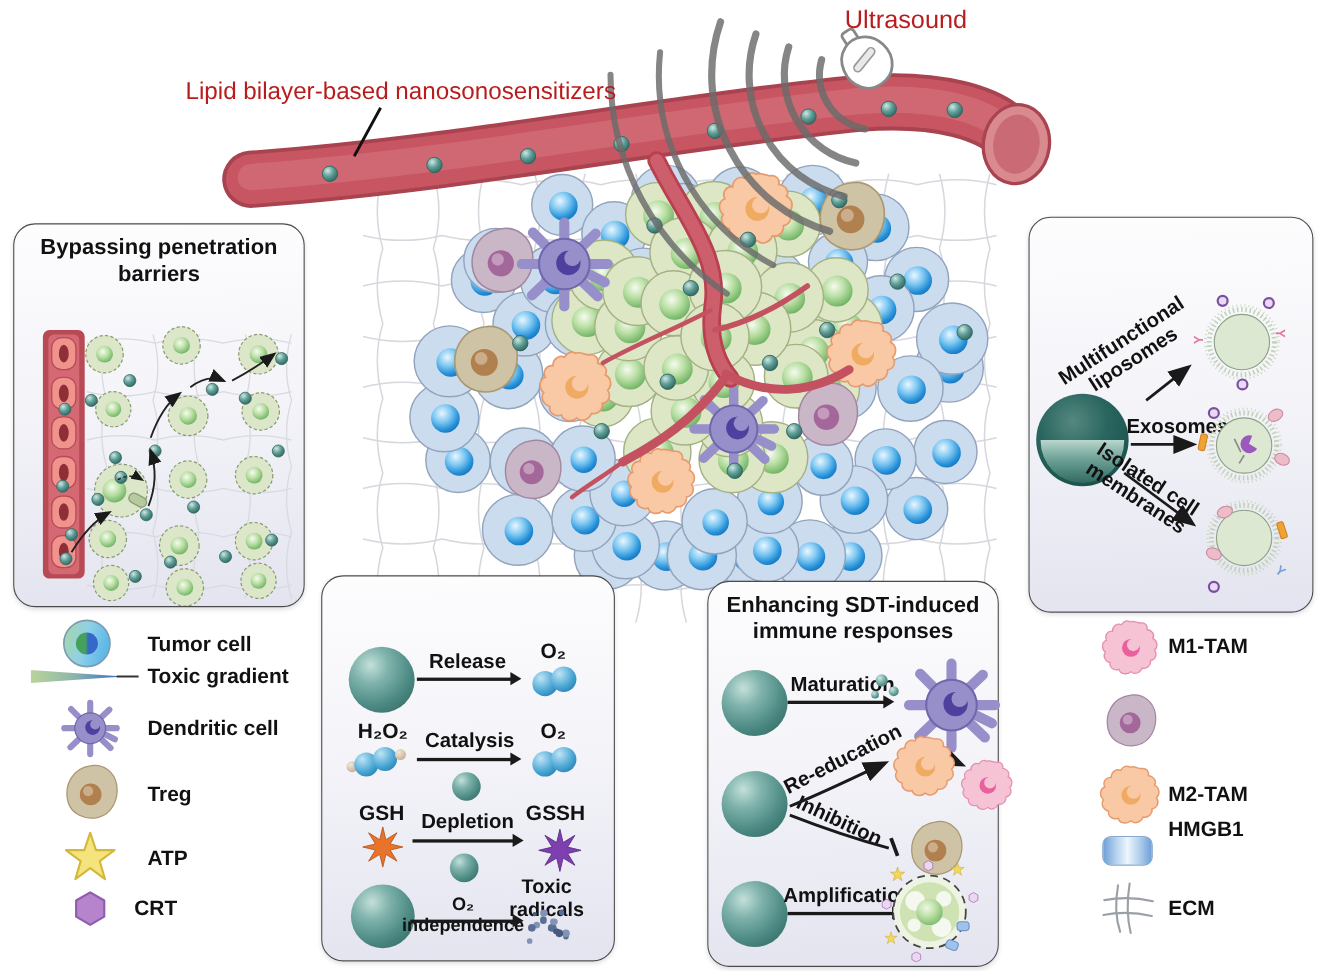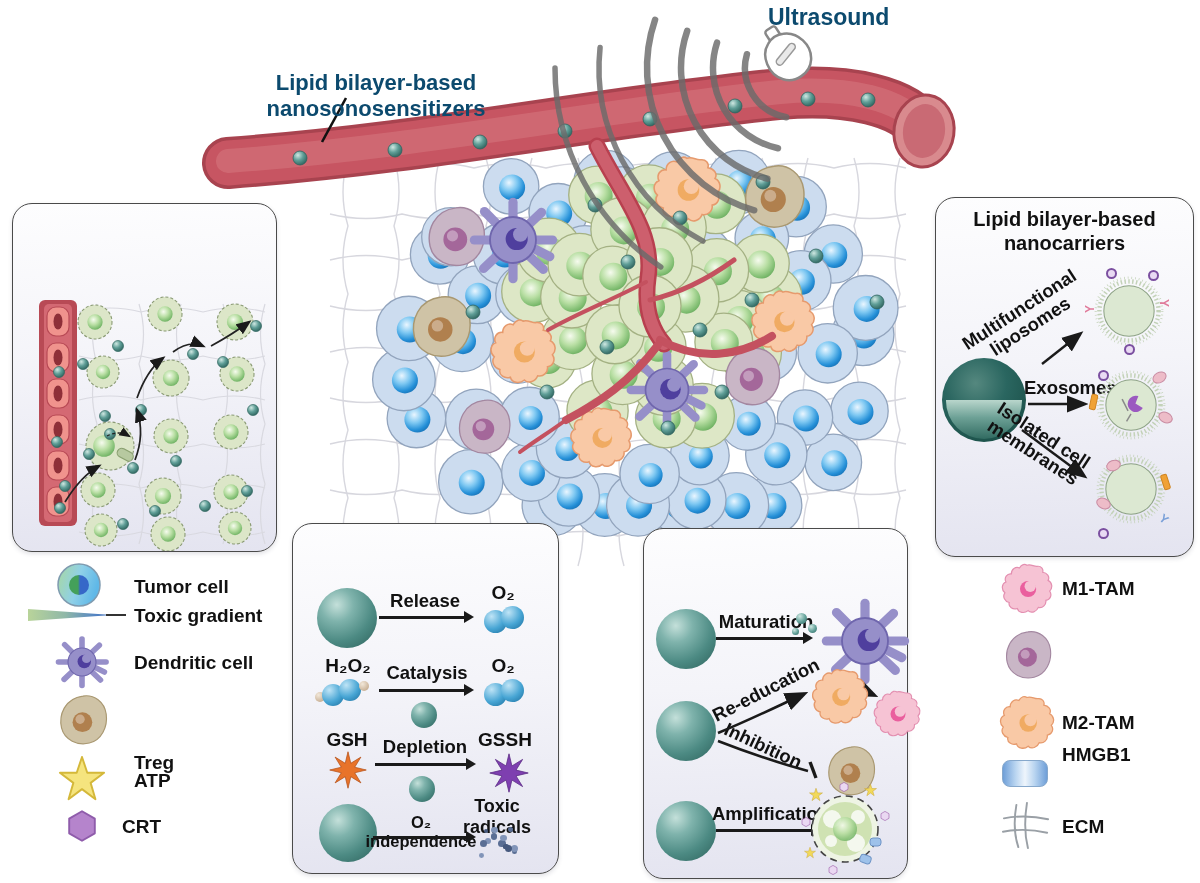--- a/index.html
+++ b/index.html
@@ -1,20 +1,20 @@
 <!DOCTYPE html>
 <html><head>
 <meta charset="utf-8">
 <style>
   html,body{margin:0;padding:0;background:#fff;}
   #canvas{position:relative;width:1200px;height:883px;background:#ffffff;overflow:hidden;
           font-family:"Liberation Sans","DejaVu Sans",sans-serif;color:#111;}
   .abs{position:absolute;}
   svg{display:block;}
-  .lbl{position:absolute;font-weight:bold;color:#0c4a6e;}
+  .lbl{position:absolute;font-weight:normal;color:#b91c1c;}
   .main-lbl{font-size:22px;}
   .panel{position:absolute;border:1.7px solid #4a4a4a;border-radius:20px;
          background:linear-gradient(178deg,#fdfdfe 0%,#f4f4f9 45%,#e4e4f0 100%);
          box-shadow:0 2px 4px rgba(60,60,90,.15);}
   .panel-title{position:absolute;left:0;right:0;top:9px;text-align:center;font-weight:bold;
                font-size:20px;line-height:1.22;padding:0 10px;}
   .sphere{position:absolute;border-radius:50%;
           background:radial-gradient(circle at 33% 28%,#c4e0da 0%,#7fb3ac 28%,#4c8a83 62%,#2c605a 100%);}
   .bsphere{position:absolute;border-radius:50%;
            background:radial-gradient(circle at 33% 28%,#bfe4f6 0%,#47a5d4 55%,#1b6d9c 100%);}
@@ -377,23 +377,24 @@
     <g id="g-probe" transform="translate(778,42) rotate(-33)">
       <rect x="-6" y="-16" width="12" height="13" rx="3" fill="#fff" stroke="#888" stroke-width="2.5"></rect>
       <path d="M -9,-4 C -22,2 -26,22 -16,34 C -8,44 10,44 18,33 C 27,21 22,2 9,-4 C 3,-7 -3,-7 -9,-4 Z" fill="#fff" stroke="#888" stroke-width="2.5"></path>
       <rect x="-13" y="11" width="26" height="7" rx="3.5" fill="#e9e9e9" stroke="#999" stroke-width="1.5" transform="rotate(-18 0 15)"></rect>
     </g>
 
     <line x1="346" y1="98" x2="322" y2="142" stroke="#111" stroke-width="2.6"></line>
   </svg>
 
   <div class="lbl main-lbl" style="left:768px;top:4px;width:110px;text-align:center;font-size:23px">Ultrasound</div>
-  <div class="lbl main-lbl" style="left:176px;top:70px;width:400px;text-align:center">Lipid bilayer-based nanosonosensitizers</div>
+  <div class="lbl main-lbl" style="left:160px;top:70px;width:400px;text-align:right">Lipid bilayer-based nanosonosensitizers</div>
 
   <div class="panel" style="left:12px;top:203px;width:263px;height:347px">
+    <div class="panel-title">Bypassing penetration barriers</div>
     <svg id="pen" class="abs" style="left:0;top:0" width="263" height="347" viewBox="0 0 263 347">
       <g id="pen-mesh">
           <path d="M66 108 q31 -8 62 0 q31 -8 62 0 q31 -8 62 0" fill="none" stroke="#d9d9e0" stroke-width="1.2"></path>
           <path d="M66 152 q31 8 62 0 q31 8 62 0 q31 8 62 0" fill="none" stroke="#d9d9e0" stroke-width="1.2"></path>
           <path d="M66 196 q31 -8 62 0 q31 -8 62 0 q31 -8 62 0" fill="none" stroke="#d9d9e0" stroke-width="1.2"></path>
           <path d="M66 240 q31 8 62 0 q31 8 62 0 q31 8 62 0" fill="none" stroke="#d9d9e0" stroke-width="1.2"></path>
           <path d="M66 284 q31 -8 62 0 q31 -8 62 0 q31 -8 62 0" fill="none" stroke="#d9d9e0" stroke-width="1.2"></path>
           <path d="M66 328 q31 8 62 0 q31 8 62 0 q31 8 62 0" fill="none" stroke="#d9d9e0" stroke-width="1.2"></path>
           <path d="M84 100 q-9 30 0 60 q-9 30 0 60 q-9 30 0 60 q-9 30 0 60" fill="none" stroke="#d9d9e0" stroke-width="1.2"></path>
           <path d="M126 100 q9 30 0 60 q9 30 0 60 q9 30 0 60 q9 30 0 60" fill="none" stroke="#d9d9e0" stroke-width="1.2"></path>
@@ -541,20 +542,21 @@
         <div style="position: absolute; border-radius: 50%; width: 7.32382px; height: 7.32382px; left: 28.0546px; top: 26.6782px; background: rgb(70, 89, 126);"></div>
         <div style="position: absolute; border-radius: 50%; width: 6.44023px; height: 6.44023px; left: 13.5811px; top: 15.3264px; background: rgb(90, 110, 148);"></div>
         <div style="position: absolute; border-radius: 50%; width: 6.29939px; height: 6.29939px; left: 14.4049px; top: 9.18576px; background: rgb(129, 148, 184);"></div>
         <div style="position: absolute; border-radius: 50%; width: 5.48255px; height: 5.48255px; left: 26.3214px; top: 25.6565px; background: rgb(70, 89, 126);"></div>
         <div style="position: absolute; border-radius: 50%; width: 5.13261px; height: 5.13261px; left: 31.2919px; top: 9.18075px; background: rgb(90, 110, 148);"></div>
         <div style="position: absolute; border-radius: 50%; width: 6.68959px; height: 6.68959px; left: 22.8582px; top: 16.7258px; background: rgb(129, 148, 184);"></div>
       </div>
   </div>
 
   <div class="panel" style="left:643px;top:528px;width:263px;height:349px">
+    <div class="panel-title">Enhancing SDT-induced immune responses</div>
     <div class="sphere" style="left:12px;top:80px;width:60px;height:60px"></div>
     <div class="alabel" style="left:72px;top:82px;width:100px">Maturation</div>
     <div class="harrow" style="left:72px;top:108px;width:88px"></div>
     <div class="ndot" style="left:152px;top:84px;width:11px;height:11px"></div>
     <div class="ndot" style="left:164px;top:95px;width:9px;height:9px"></div>
     <div class="ndot" style="left:148px;top:99px;width:7px;height:7px"></div>
     <svg class="abs" style="left:175px;top:66px" width="92" height="92" viewBox="0 0 100 100">
       <use href="#sym-dendritic" style="--c1:#968fc9;--c2:#6f66ad;--c3:#4f3f9e"></use>
     </svg>
 
@@ -596,21 +598,20 @@
       <use href="#sym-hex" x="0" y="0" width="10" height="10" transform="translate(41,1)" style="--c1:#ead8f2;--c2:#9b59a8" stroke-width="28"></use>
       <use href="#sym-hex" x="0" y="0" width="10" height="10" transform="translate(3,36)" style="--c1:#ead8f2;--c2:#9b59a8" stroke-width="28"></use>
       <use href="#sym-hex" x="0" y="0" width="10" height="10" transform="translate(82,30)" style="--c1:#ead8f2;--c2:#9b59a8" stroke-width="28"></use>
       <use href="#sym-hex" x="0" y="0" width="10" height="10" transform="translate(30,84)" style="--c1:#ead8f2;--c2:#9b59a8" stroke-width="28"></use>
       <rect x="72" y="57" width="11" height="8" rx="3" fill="#9ec2ea" stroke="#6f94c6"></rect>
       <rect x="62" y="74" width="11" height="8" rx="3" fill="#9ec2ea" stroke="#6f94c6" transform="rotate(20 67 78)"></rect>
     </svg>
   </div>
 
   <div class="panel" style="left:935px;top:197px;width:257px;height:358px">
-    <div class="panel-title">Lipid bilayer-based nanocarriers</div>
     <svg class="abs" style="left:156px;top:76px" width="74" height="74" viewBox="0 0 100 100">
       <use href="#sym-liposome" style="--lc:#dce8d2;--tc:#c3d2b8"></use>
     </svg>
     <div class="deco-y" style="left:150px;top:104px;transform:rotate(-90deg)">Y</div>
     <div class="deco-y" style="left:224px;top:98px;transform:rotate(90deg)">Y</div>
     <div class="deco-dot" style="left:170px;top:70px"></div>
     <div class="deco-dot" style="left:212px;top:72px"></div>
     <div class="deco-dot" style="left:188px;top:146px"></div>
     <div class="alabel" style="left:18px;top:100px;width:142px;line-height:1.1;transform:rotate(-33deg)">Multifunctional liposomes</div>
 
@@ -657,21 +658,21 @@
   <div class="legend-label" style="left:134px;top:605px">Toxic gradient</div>
 
   <svg class="abs" style="left:54px;top:634px" width="56" height="56" viewBox="0 0 100 100">
     <use href="#sym-dendritic" style="--c1:#968fc9;--c2:#6f66ad;--c3:#4f3f9e"></use>
   </svg>
   <div class="legend-label" style="left:134px;top:652px">Dendritic cell</div>
 
   <svg class="abs" style="left:54px;top:692px" width="58" height="58" viewBox="0 0 100 100">
     <use href="#sym-smooth" style="--c1:#cfc3a6;--c2:#a99871;--c3:#b0804e"></use>
   </svg>
-  <div class="legend-label" style="left:134px;top:752px">Treg</div>
+  <div class="legend-label" style="left:134px;top:712px">Treg</div>
 
   <svg class="abs" style="left:58px;top:756px" width="48" height="48" viewBox="0 0 100 100">
     <use href="#sym-star5" style="--c1:#f5e47e;--c2:#d4b83a"></use>
   </svg>
   <div class="legend-label" style="left:134px;top:770px">ATP</div>
 
   <svg class="abs" style="left:66px;top:810px" width="32" height="32" viewBox="0 0 100 100">
     <use href="#sym-hex" style="--c1:#b584cc;--c2:#8f5cab"></use>
   </svg>
   <div class="legend-label" style="left:122px;top:816px">CRT</div>

